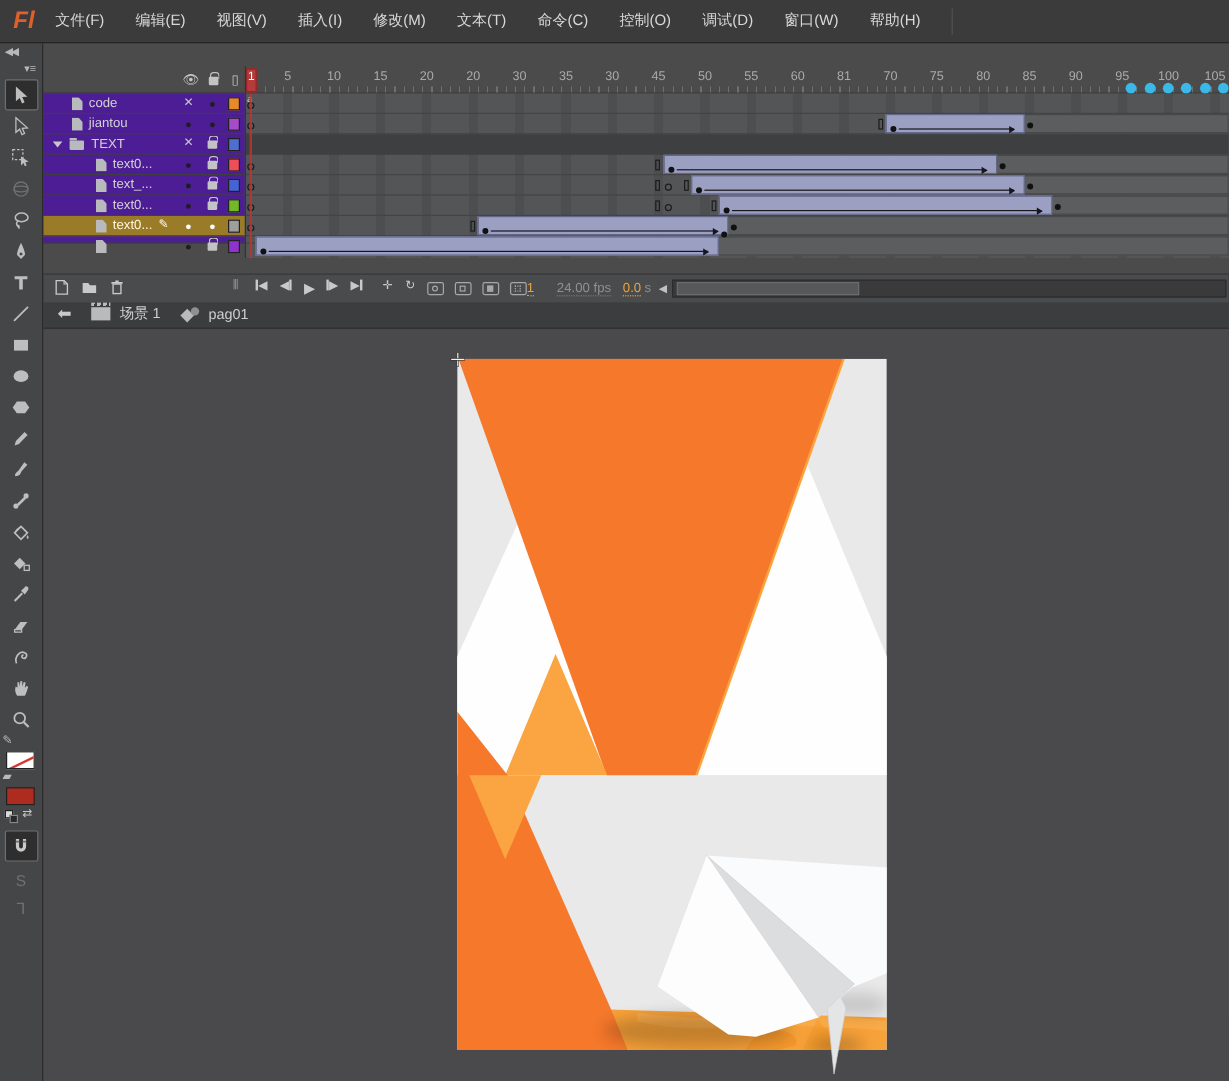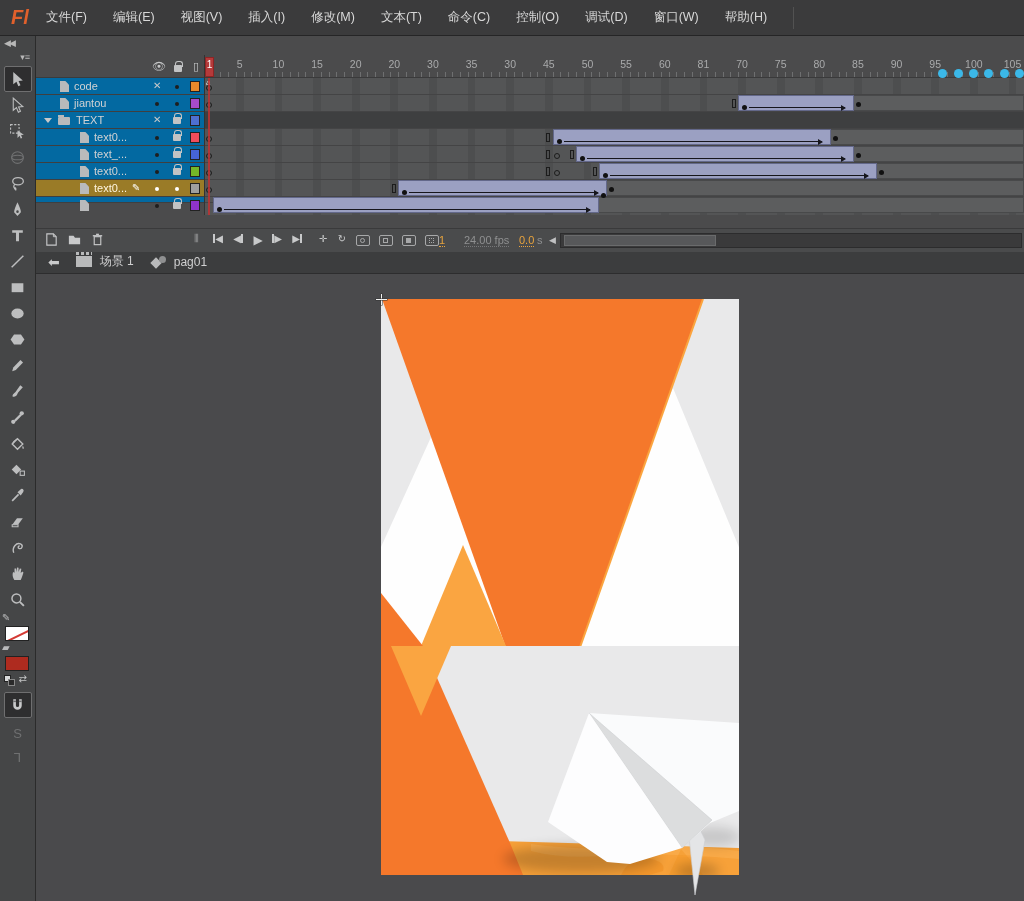--- a/index.html
+++ b/index.html
@@ -39,21 +39,21 @@
   
   #tl { position:absolute; left:36px; top:36px; width:988px; height:192px; background:#4b4b4c; z-index:10;}
   #tl-tabbar { height:19px; background:#323233; display:flex; border-bottom:1px solid #282829;}
   .tl-tab { padding:2px 12px 0; font-size:12px; color:#9e9e9f; background:#3a3a3b; border-right:1px solid #2a2a2b; cursor:default;}
   .tl-tab.active { background:#4b4b4c; color:#e8e8e8; }
   #tl-body { position:absolute; left:0; top:19px; right:0; height:160px; }
   #layers-col { position:absolute; left:0; top:0; width:169px; bottom:0; background:#4b4b4c; border-right:1px solid #333;}
   #layers-header { height:23px; position:relative; border-bottom:1px solid #3b3b3c;}
   .hdr-ic { position:absolute; top:5px; color:#c6c7c8; font-size:11px;}
   #rows-names { position:absolute; top:23px; left:0; right:0; bottom:0; overflow:hidden;}
-  .name-row { height:17px; position:relative; border-bottom:1px solid #3f3f40; background:#0369a1; cursor:default;}
+  .name-row { height:17px; position:relative; border-bottom:1px solid #3f3f40; background:#4c1d95; cursor:default;}
   .name-row.selected { background:#9a7b27; }
   .name-row .lname { position:absolute; top:2px; font-size:11px; color:#d2d2d3; white-space:nowrap;}
   .name-row.selected .lname { color:#fff6e0; }
   .page-ic { position:absolute; top:3px; width:9px; height:11px; background:#b9babb;
     clip-path:polygon(0 0,60% 0,100% 35%,100% 100%,0 100%); }
   .folder-ic { position:absolute; top:5px; width:12px; height:8px; background:#b9babb; border-radius:1px;}
   .folder-ic::before { content:""; position:absolute; top:-2px; left:0; width:6px; height:2px; background:#b9babb;}
   .tri-ic { position:absolute; top:6px; width:0; height:0; border-left:4px solid transparent;
     border-right:4px solid transparent; border-top:5px solid #c8c8c9;}
   .st-x { position:absolute; top:2px; font-size:10px; color:#c9c9ca;}

